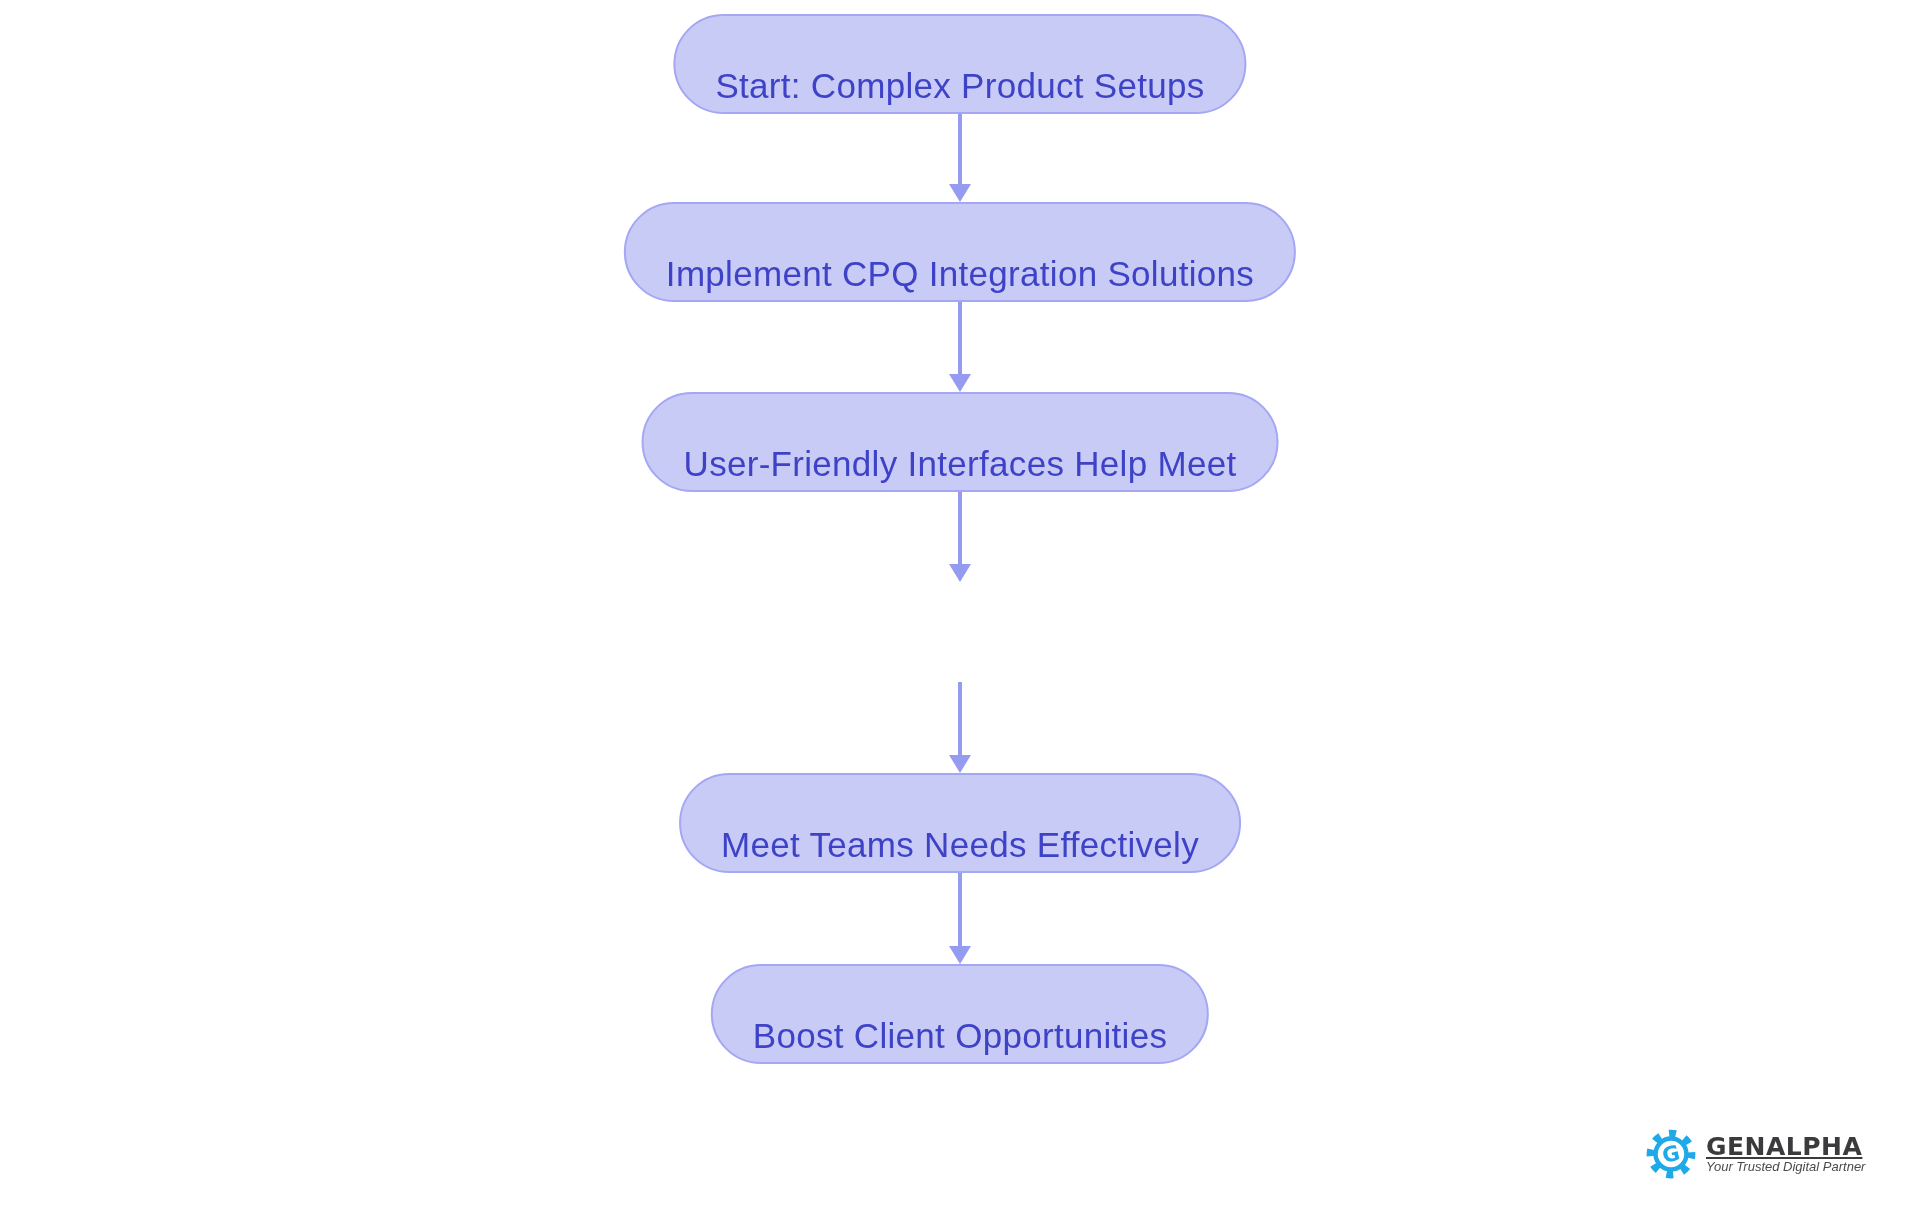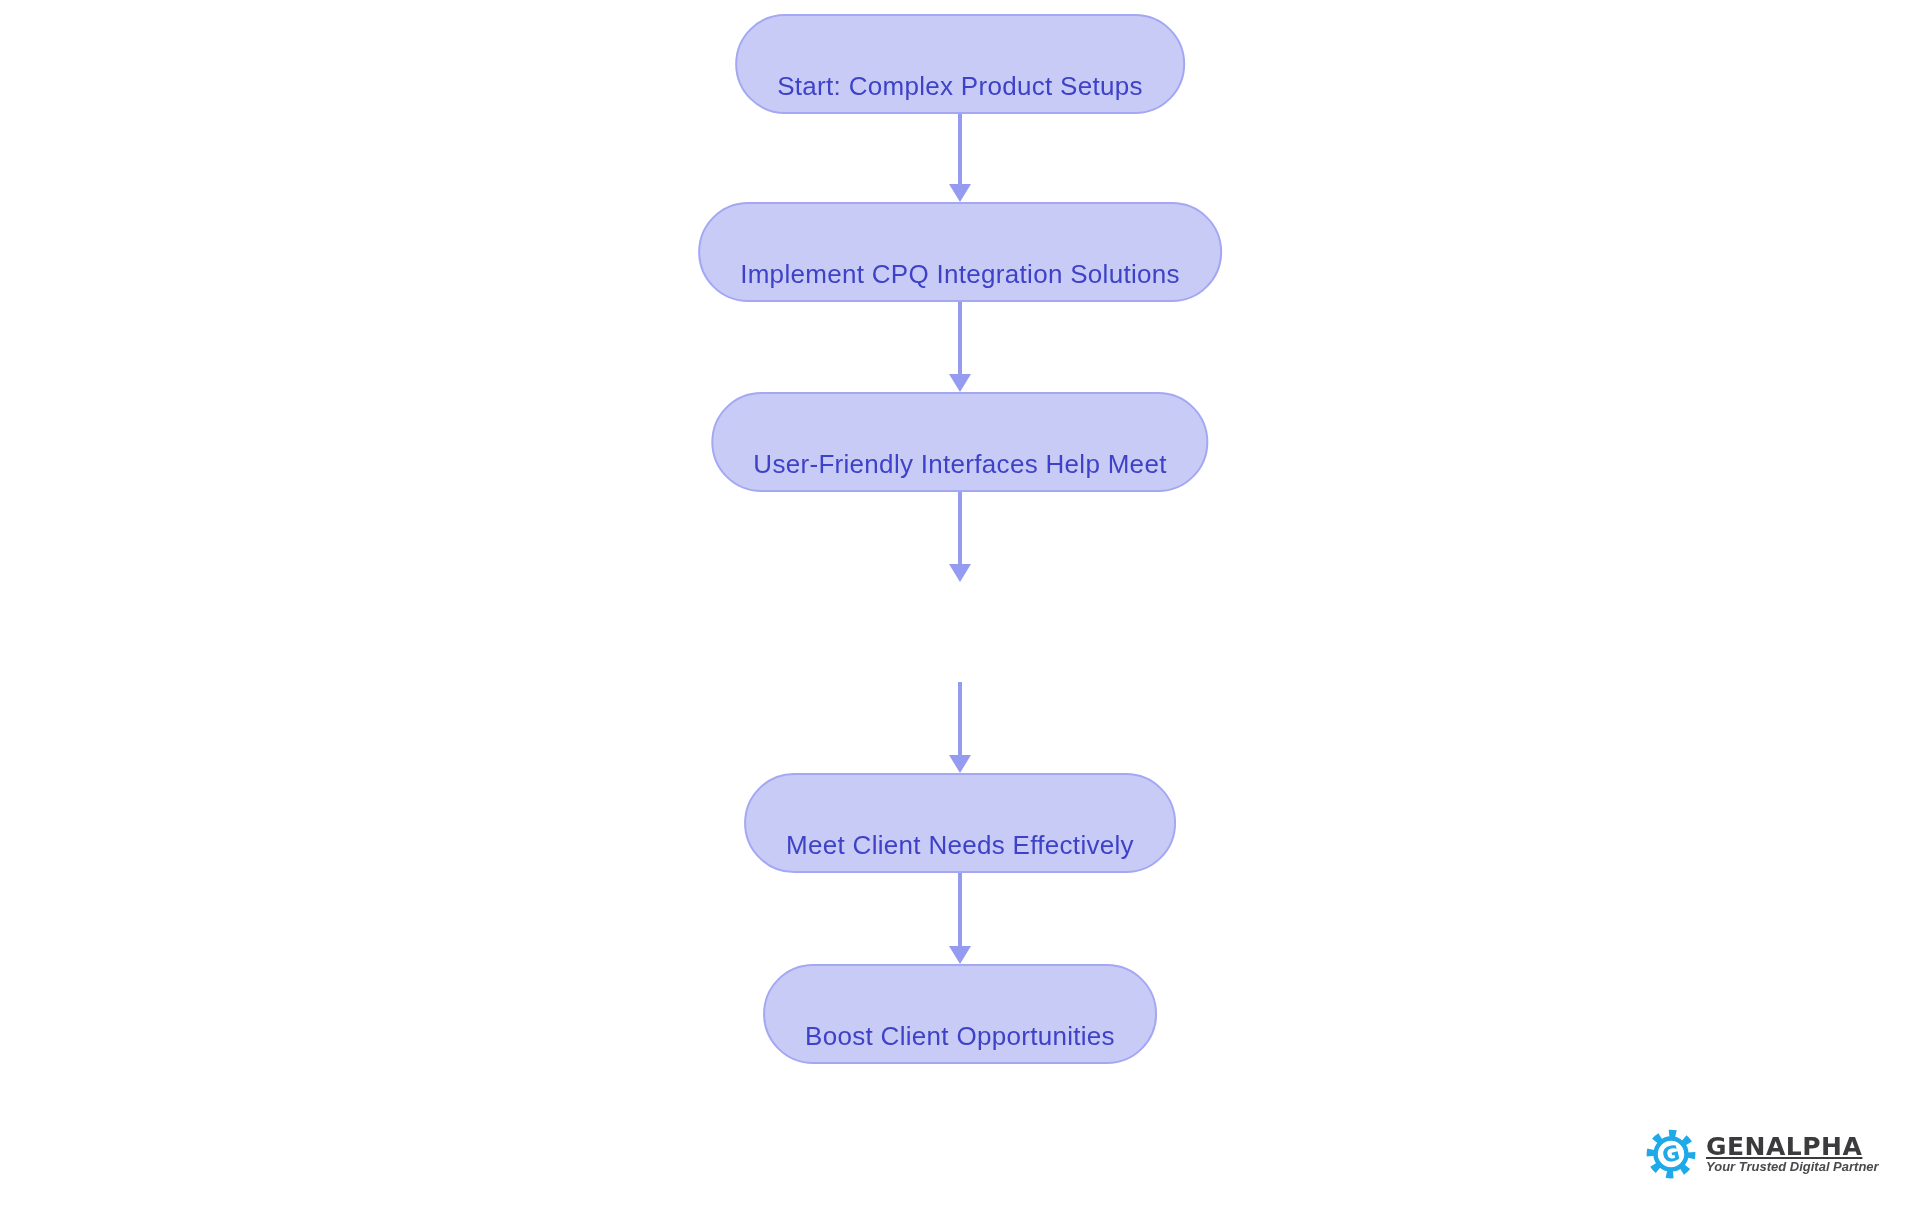--- a/index.html
+++ b/index.html
@@ -25,21 +25,21 @@
     border-radius:52px;
     background:var(--node-fill);
     border:2px solid var(--node-border);
     display:flex;
     align-items:center;
     justify-content:center;
     padding:0 40px;
     white-space:nowrap;
   }
   .node-label{
-    font-size:26px;
+    font-size:35px;
     color:var(--node-text);
     letter-spacing:0.3px;
     margin-top:44px;
   }
 
   .connector{
     position:absolute;
     left:50%;
     transform:translateX(-50%);
     width:24px;
@@ -80,41 +80,41 @@
     font-family:"DejaVu Sans",sans-serif;
     font-weight:bold;
     font-size:25px;
     letter-spacing:0.5px;
     line-height:1;
     color:var(--brand-name);
     text-decoration:underline;
   }
   .brand-tagline{
     font-style:italic;
-    font-weight:bold;
+    font-weight:normal;
     font-size:13px;
     color:var(--brand-tagline);
   }
 </style>
 </head>
 <body>
 
 <div class="canvas">
 
   <div class="node" style="top:14px">
     <span class="node-label">Start: Complex Product Setups</span>
   </div>
   <div class="node" style="top:202px">
     <span class="node-label">Implement CPQ Integration Solutions</span>
   </div>
   <div class="node" style="top:392px">
     <span class="node-label">User-Friendly Interfaces Help Meet</span>
   </div>
   <div class="node" style="top:773px">
-    <span class="node-label">Meet Client Needs Effectively</span>
+    <span class="node-label">Meet Teams Needs Effectively</span>
   </div>
   <div class="node" style="top:964px">
     <span class="node-label">Boost Client Opportunities</span>
   </div>
 
   <div class="connector" style="top:114px;height:88px">
     <div class="connector-line"></div>
     <div class="connector-head"></div>
   </div>
   <div class="connector" style="top:302px;height:90px">

